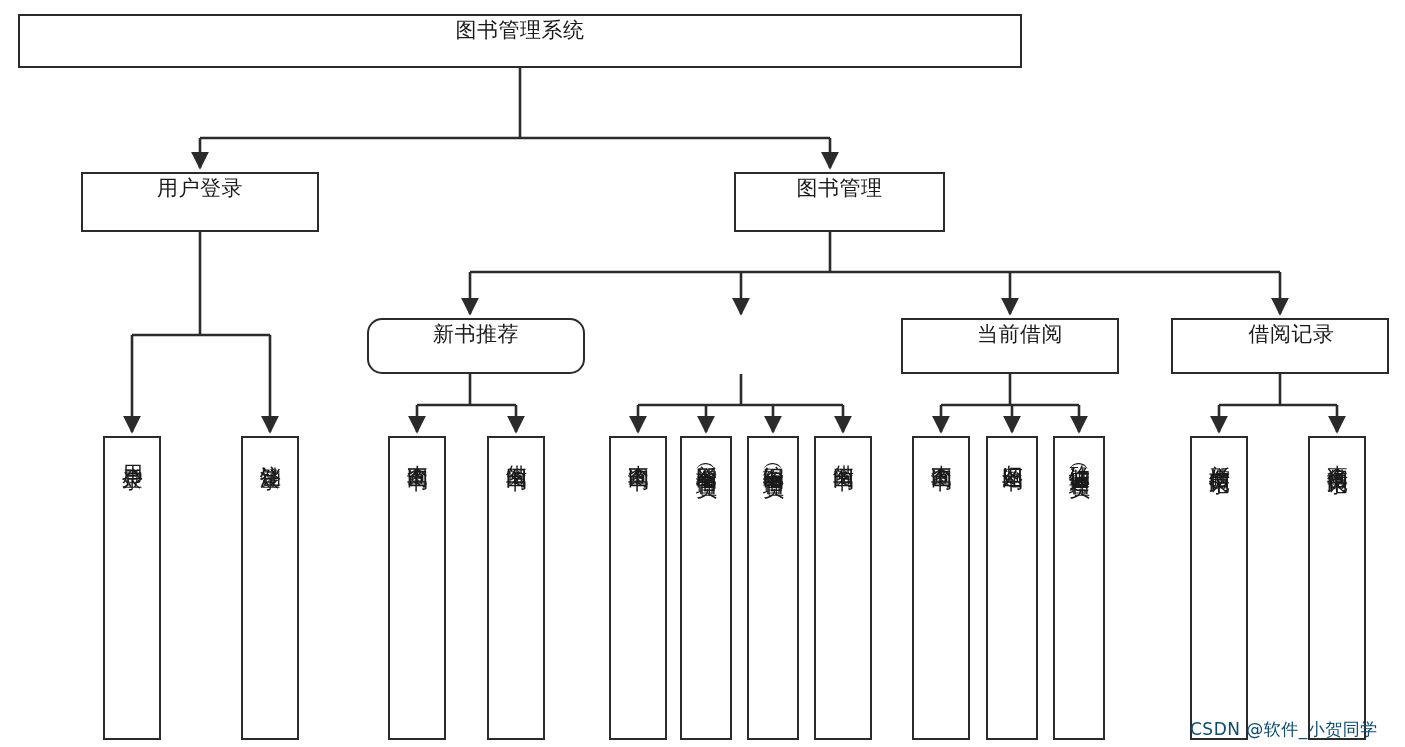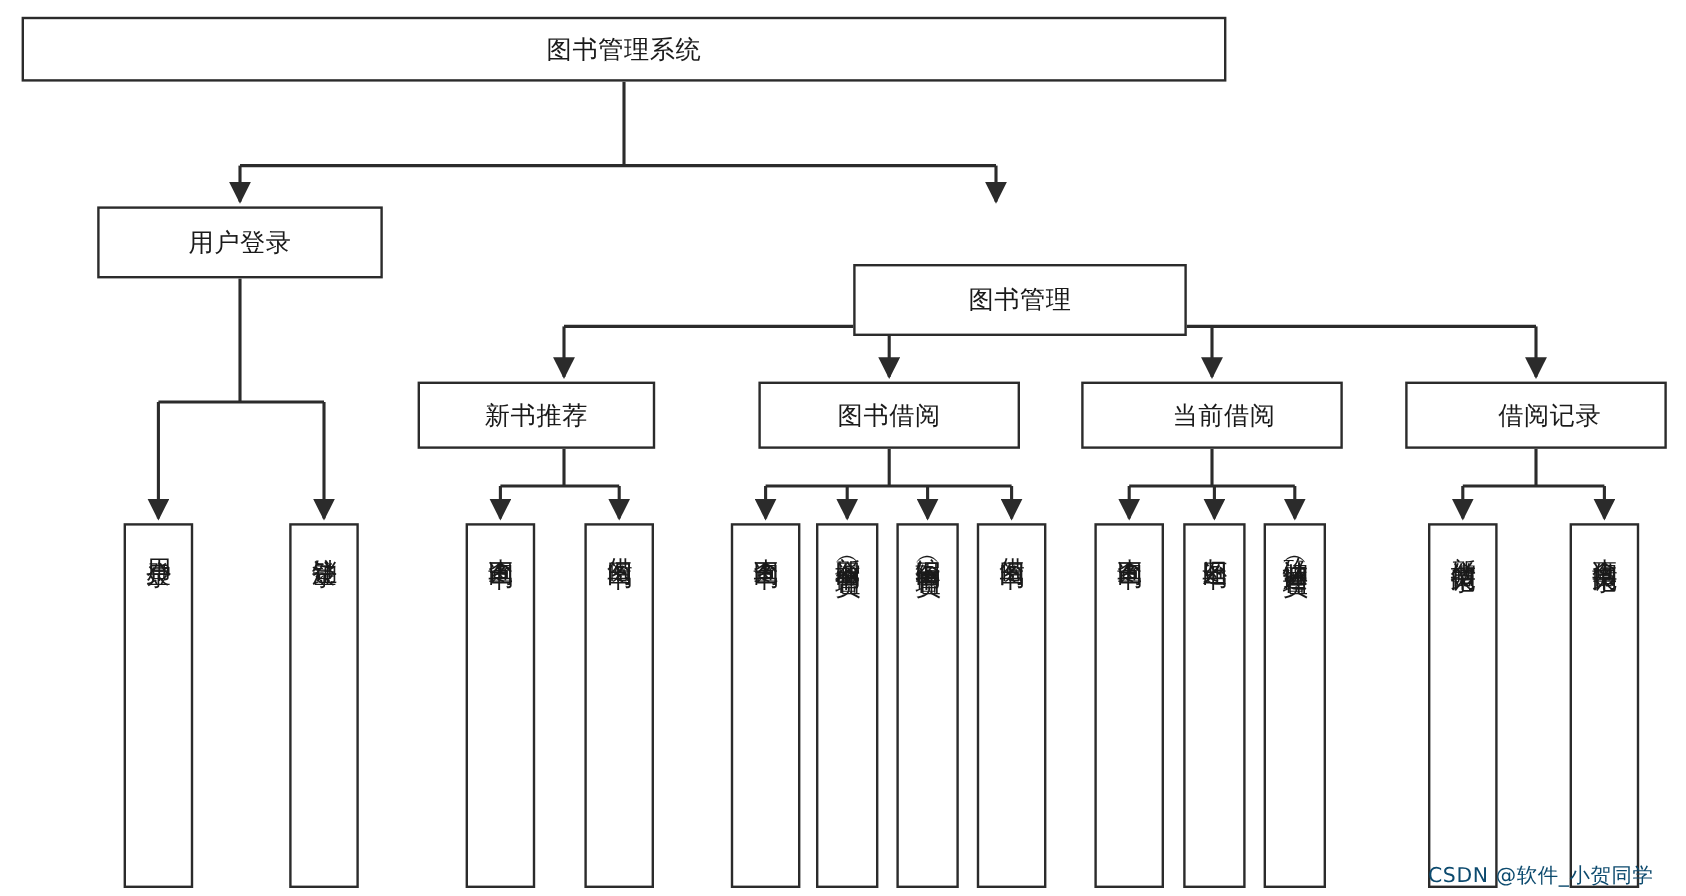--- a/index.html
+++ b/index.html
@@ -22,21 +22,21 @@
     width: 1405px;
     height: 747px;
     pointer-events: none;
   }
   .node {
     position: absolute;
     box-sizing: border-box;
     border: 2.5px solid #2b2b2b;
     background: #ffffff;
     display: flex;
-    align-items: center;
+    align-items: flex-start;
     justify-content: center;
     color: #1a1a1a;
   }
   .node.horiz {
     font-size: 21px;
     letter-spacing: 0.5px;
   }
   .node.vert {
     align-items: flex-start;
     padding-top: 10px;
@@ -112,29 +112,26 @@
     </g>
   </svg>
 
   <div class="node horiz" style="left:18px; top:14px; width:1004px; height:54px;">
     <span>图书管理系统</span>
   </div>
 
   <div class="node horiz" style="left:81px; top:172px; width:238px; height:60px;">
     <span>用户登录</span>
   </div>
-  <div class="node horiz" style="left:711px; top:172px; width:278px; height:60px;margin-top:48px;">
+  <div class="node horiz" style="left:734px; top:172px; width:211px; height:60px;">
     <span>图书管理</span>
   </div>
 
-  <div class="node horiz" style="left:348px; top:318px; width:198px; height:56px;">
+  <div class="node horiz" style="left:367px; top:318px; width:218px; height:56px;border-radius:15px;">
     <span>新书推荐</span>
-  </div>
-  <div class="node horiz" style="left:632px; top:318px; width:218px; height:56px;">
-    <span>图书借阅</span>
   </div>
   <div class="node horiz" style="left:901px; top:318px; width:218px; height:56px;padding-left:20px;">
     <span>当前借阅</span>
   </div>
   <div class="node horiz" style="left:1171px; top:318px; width:218px; height:56px;padding-left:23px;">
     <span>借阅记录</span>
   </div>
 
   <div class="node vert" style="left:103px; top:436px; width:58px; height:304px;">
     <span class="vlabel">用户登录</span>

